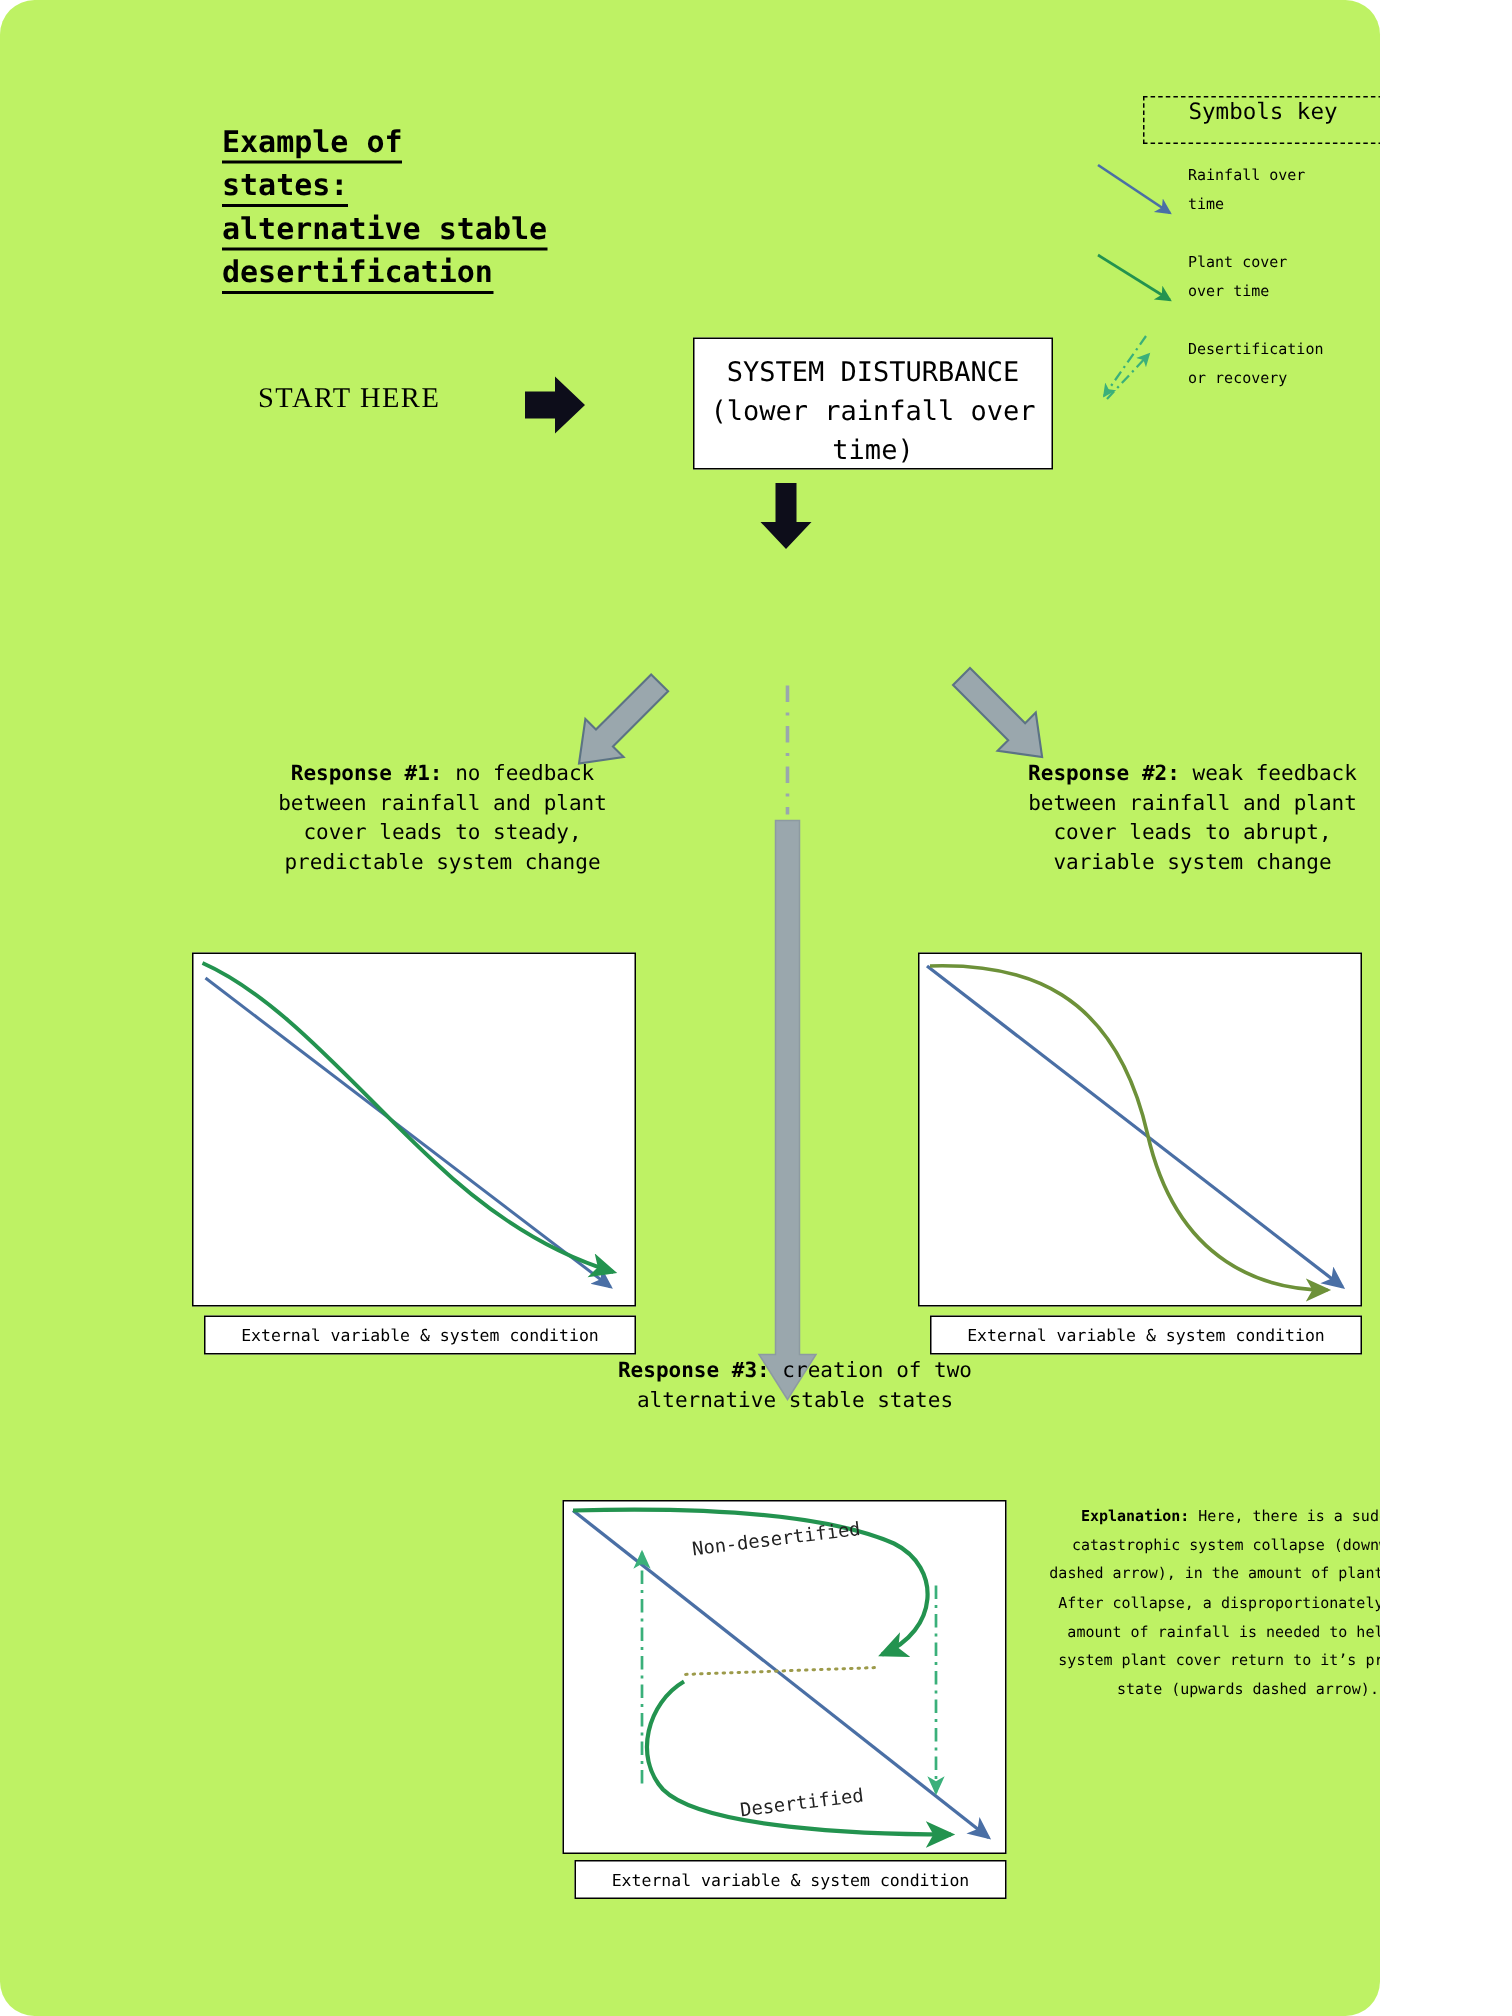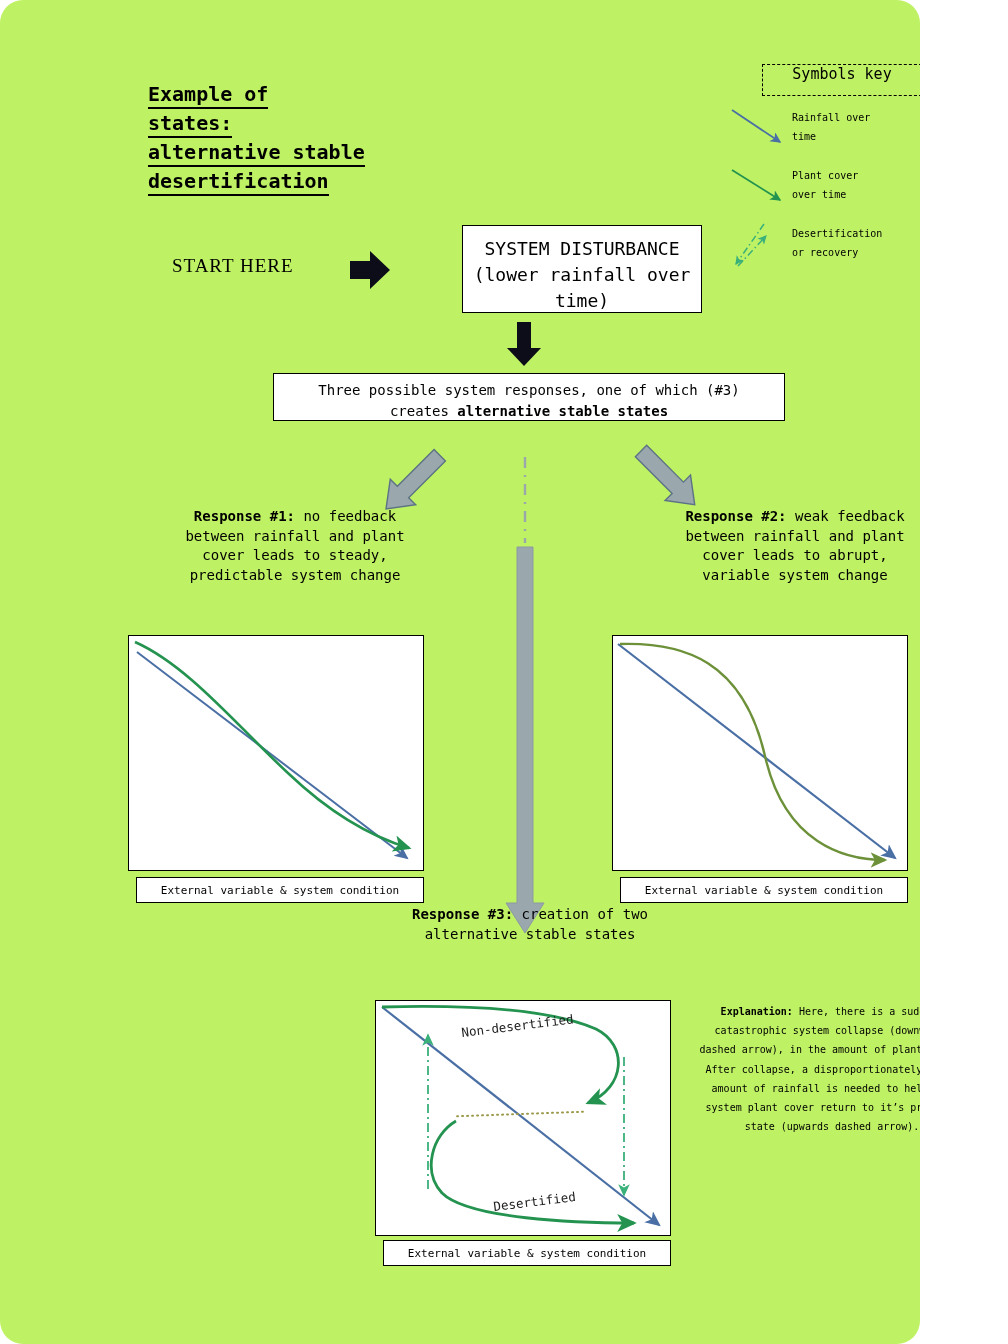--- a/index.html
+++ b/index.html
@@ -263,24 +263,20 @@
     <div>(lower rainfall over</div>
     <div>time)</div>
   </div>
 
   <div id="down-arrow-1" class="abs">
     <svg width="42" height="48" viewBox="0 0 42 48">
       <path d="M14,2 L28,2 L28,28 L38,28 L21,46 L4,28 L14,28 Z" fill="#0d0d1a"></path>
     </svg>
   </div>
 
-  <div id="responses-box" class="abs plainbox">
-    <div>Three possible system responses, one of which (#3)</div>
-    <div><span>creates </span><b class="inlineb">alternative stable states</b></div>
-  </div>
 
   <div id="branch-left" class="abs">
     <svg width="110" height="60" viewBox="0 0 110 60">
       <g transform="translate(55,30) rotate(135) translate(-55,-30)">
         <path d="M20,22 L72,22 L72,12 L96,30 L72,48 L72,38 L20,38 Z" fill="#9aa7ad" stroke="#5c7384" stroke-width="1.4"></path>
       </g>
     </svg>
   </div>
 
   <div id="branch-right" class="abs">

